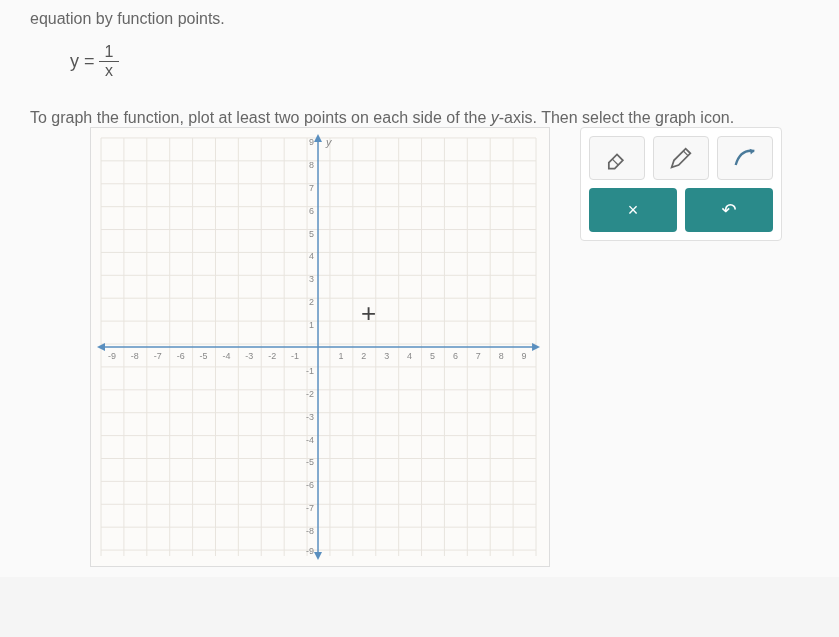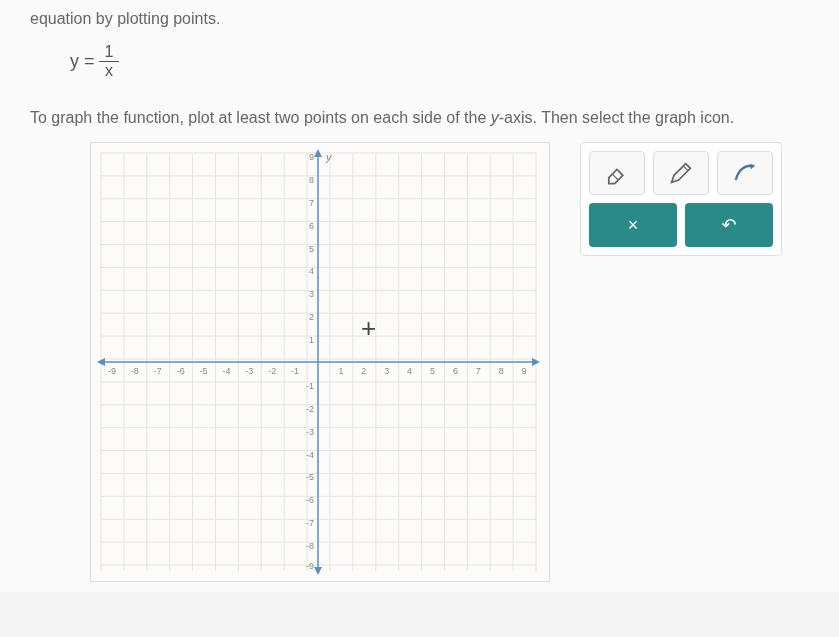--- a/index.html
+++ b/index.html
@@ -33,21 +33,20 @@
       flex-direction: column;
       align-items: center;
       font-size: 16px;
       line-height: 1.1;
     }
     .fraction .num { border-bottom: 1.5px solid #555; padding: 0 6px; }
     .fraction .den { padding: 0 6px; }
     .instruction {
       font-size: 16px;
       color: #666;
-      margin-bottom: 15px;
     }
     .instruction .italic { font-style: italic; }
     .work-area {
       display: flex;
       gap: 30px;
       align-items: flex-start;
       padding-left: 60px;
     }
     .graph-container {
       position: relative;
@@ -109,21 +108,21 @@
     }
     .action-row {
       display: flex;
       gap: 8px;
     }
   </style>
 </head>
 <body>
 
 <div class="page">
-  <div class="question-header">equation by plotting points.</div>
+  <div class="question-header">equation by function points.</div>
 
   <div class="equation">
     <span class="lhs">y =</span>
     <span class="fraction">
       <span class="num">1</span>
       <span class="den">x</span>
     </span>
   </div>
 
   <div class="instruction">

